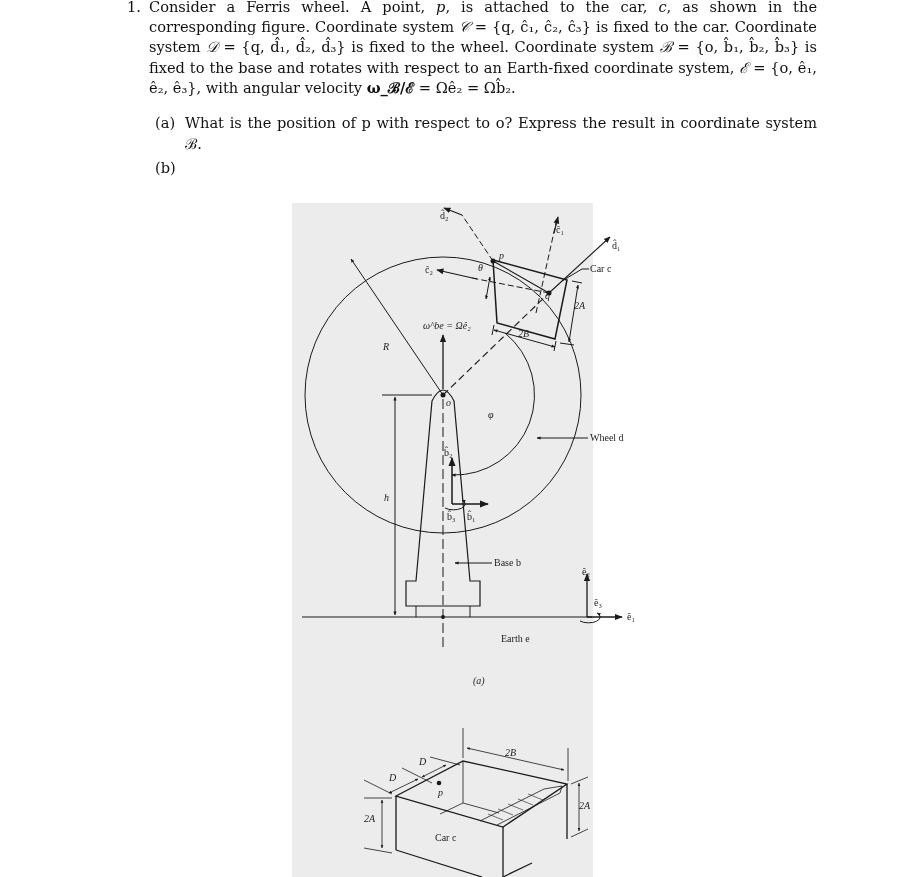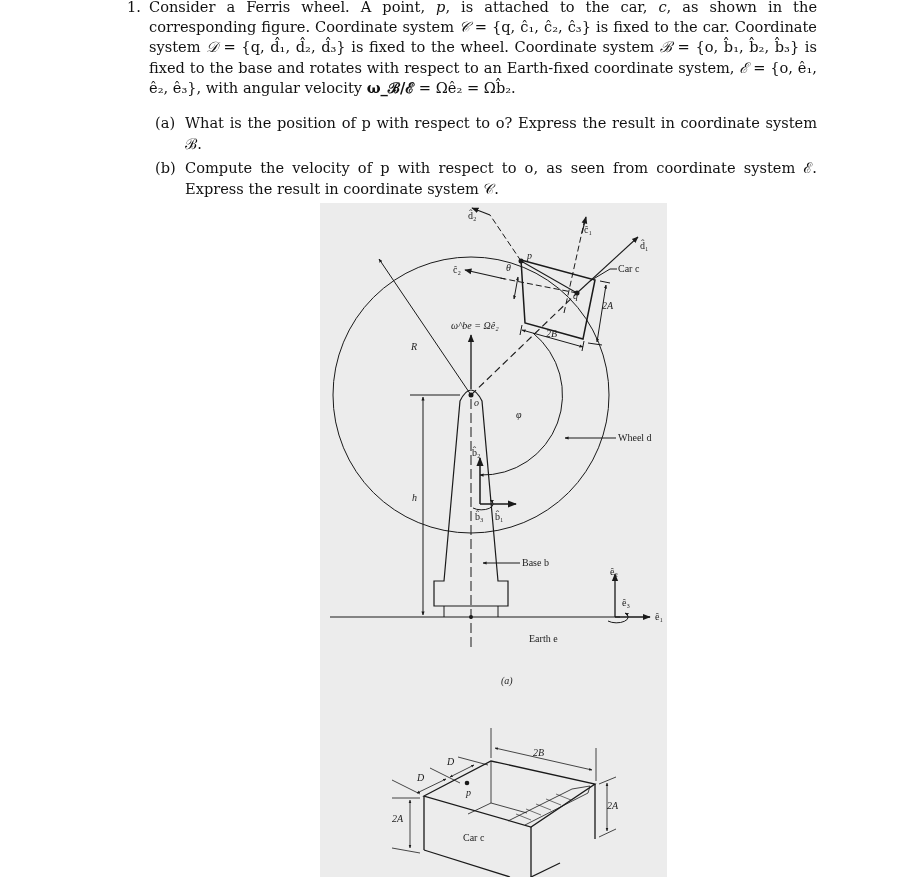--- a/index.html
+++ b/index.html
@@ -9,21 +9,21 @@
              font-size: 14.6px; line-height: 20.2px; text-align: justify; }
   .num { position: absolute; left: 0; top: 0; }
   .body-text { margin-left: 22px; }
   .m { font-style: italic; }
   .b { font-weight: bold; }
   .cal { font-style: italic; font-family: "DejaVu Serif", serif; }
   .parts { position: absolute; left: 155px; top: 113px; width: 662px;
            font-size: 14.6px; line-height: 20.5px; }
   .part { position: relative; padding-left: 30px; margin-bottom: 4px; text-align: justify; }
   .part .lbl { position: absolute; left: 0; top: 0; }
-  .figure { position: absolute; left: 320px; top: 203px; width: 347px; height: 674px;
+  .figure { position: absolute; left: 292px; top: 203px; width: 301px; height: 674px;
             background: #ececec; }
   .figure svg { position: absolute; left: 0; top: 0; }
   .flbl { font-family: "Liberation Serif", serif; font-size: 10px; fill: #222; }
   .flbl-i { font-family: "Liberation Serif", serif; font-size: 10px; font-style: italic; fill: #222; }
 </style>
 </head>
 <body>
 
 <div class="problem">
   <span class="num">1.</span>
@@ -32,21 +32,20 @@
   </div>
 </div>
 
 <div class="parts">
   <div class="part">
     <span class="lbl">(a)</span>
     <span>What is the position of p with respect to o? Express the result in coordinate system ℬ.</span>
   </div>
   <div class="part">
     <span class="lbl">(b)</span>
-    <span>Compute the velocity of p with respect to o, as seen from coordinate system ℰ. Express the result in coordinate system 𝒞.</span>
   </div>
 </div>
 
 <div class="figure">
   <svg width="347" height="674" viewBox="0 0 347 674">
     <defs>
       <marker id="ah" viewBox="0 0 10 10" refX="9" refY="5" markerWidth="6" markerHeight="6" orient="auto-start-reverse">
         <path d="M0,1 L10,5 L0,9 z" fill="#1a1a1a"></path>
       </marker>
       <marker id="ahs" viewBox="0 0 10 10" refX="9" refY="5" markerWidth="4" markerHeight="4" orient="auto-start-reverse">

